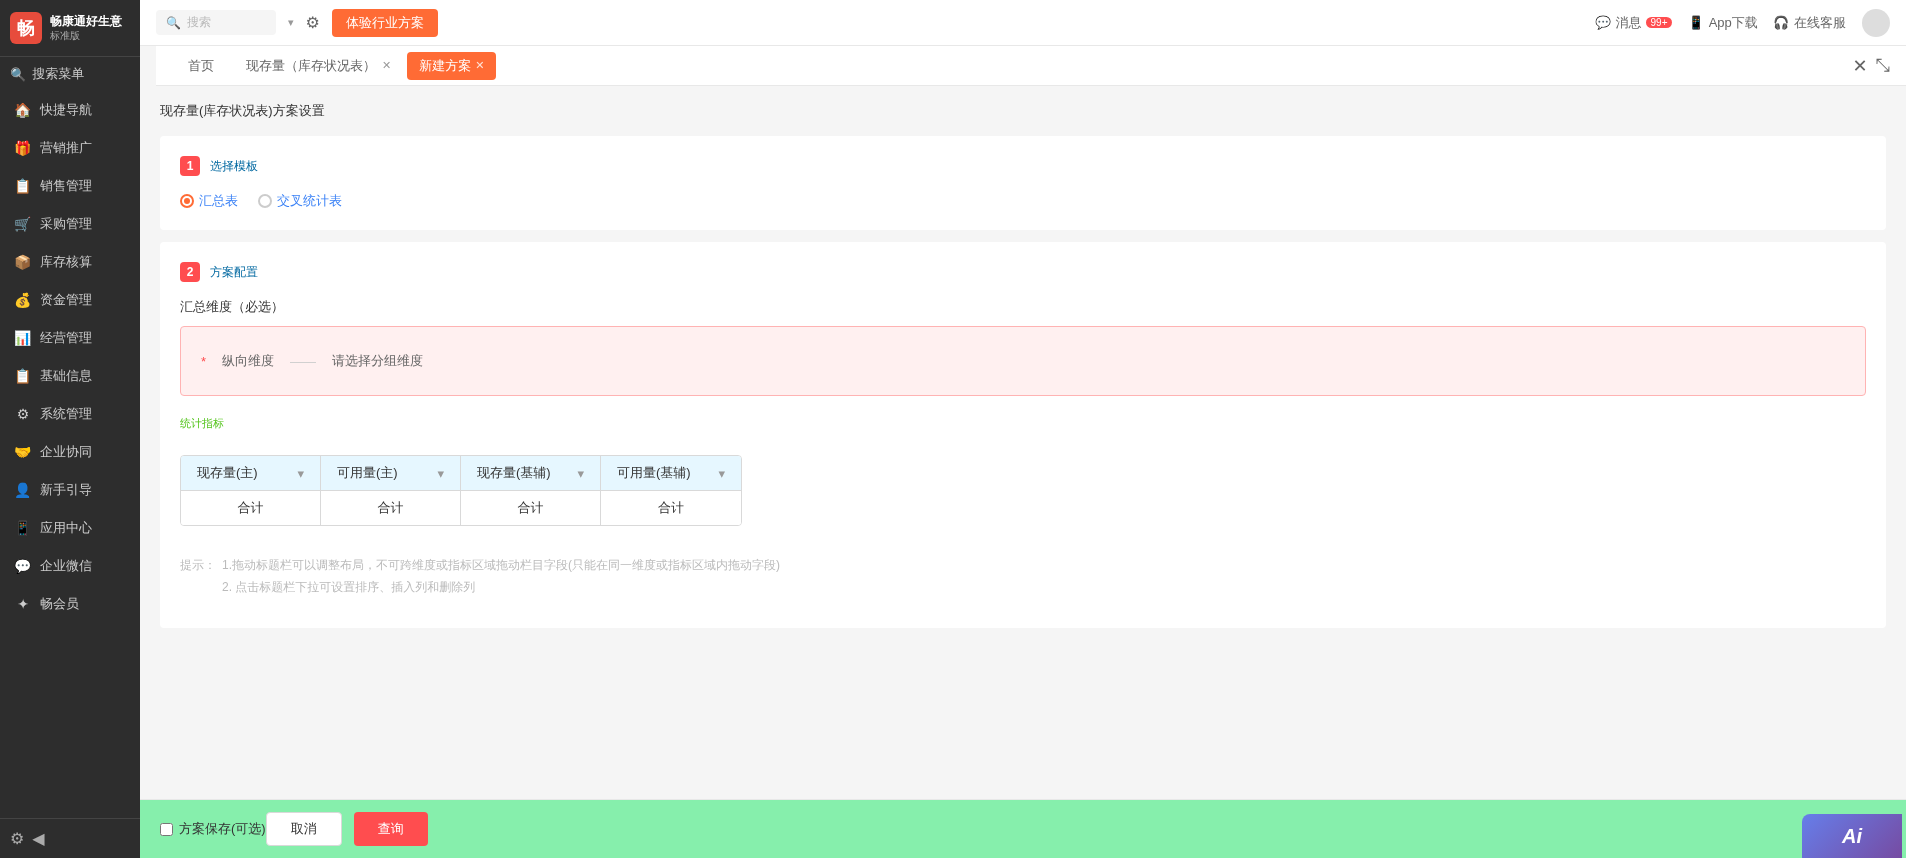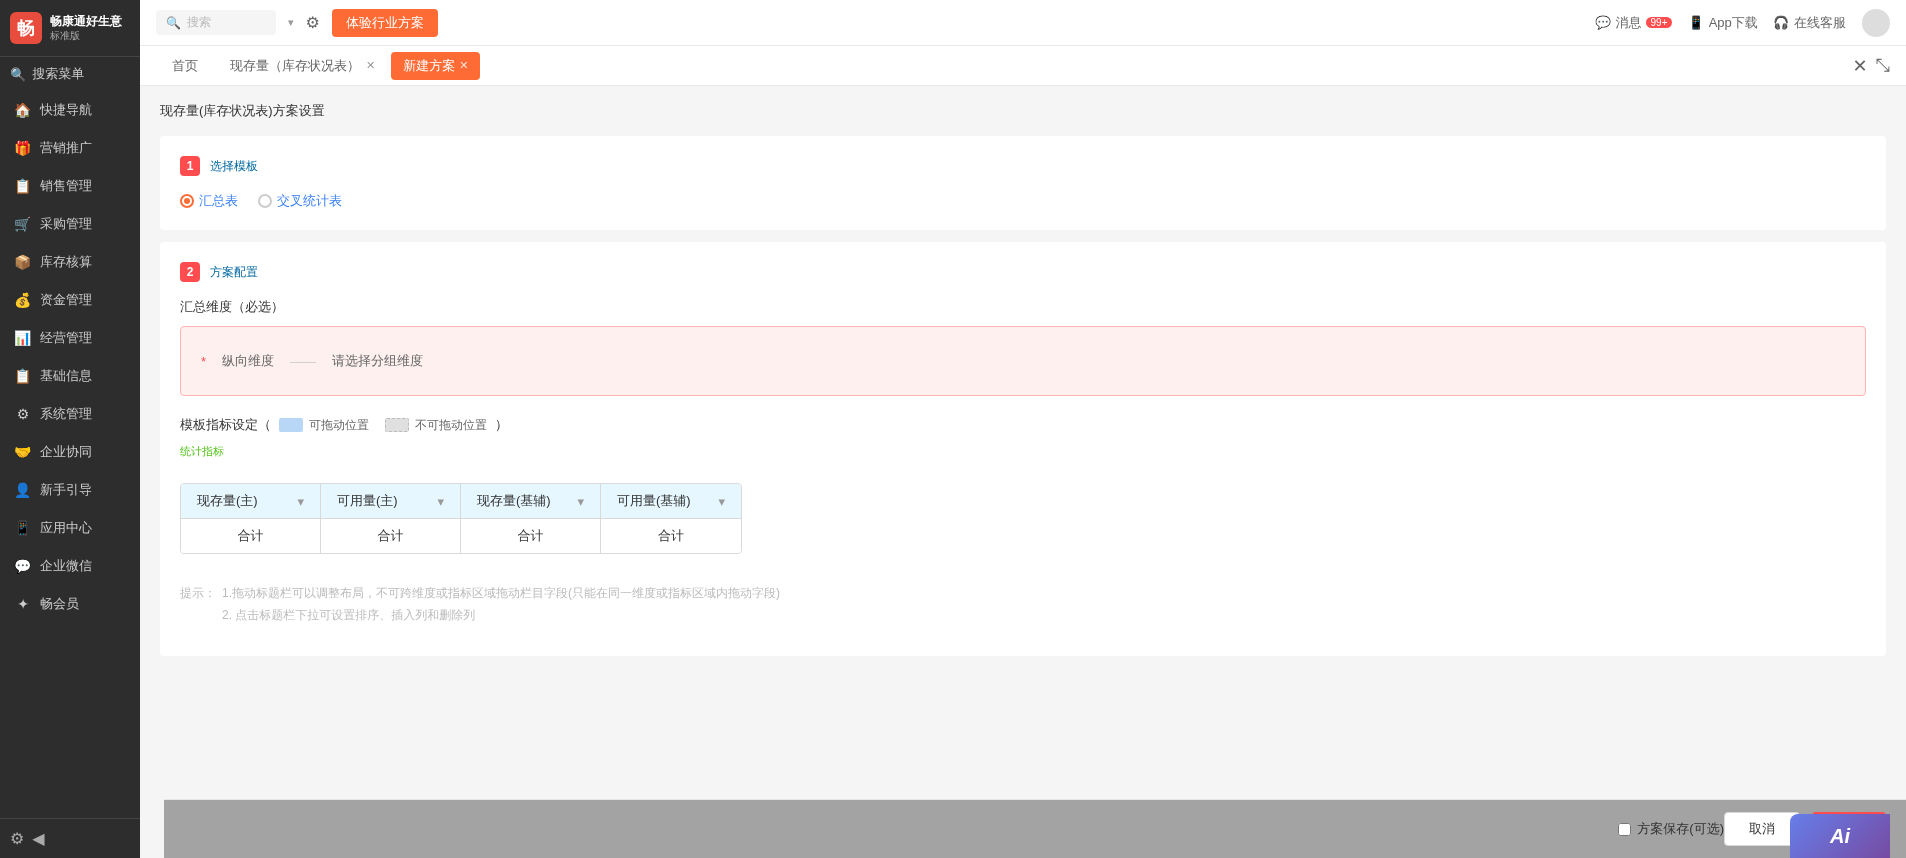--- a/index.html
+++ b/index.html
@@ -86,20 +86,21 @@
 
     
     .tabs {
       background: #fff;
       display: flex;
       align-items: center;
       padding: 0 16px;
       border-bottom: 1px solid #e8e8e8;
       flex-shrink: 0;
       height: 40px;
+      margin-left: 16px;
     }
     .tab {
       display: flex; align-items: center; gap: 6px;
       padding: 0 16px; height: 40px; cursor: pointer;
       font-size: 13px; color: #666; position: relative;
     }
     .tab-close { color: #999; font-size: 11px; cursor: pointer; }
     .tab-new {
       background: #ff6b35; color: #fff; border-radius: 4px;
       padding: 4px 12px; font-size: 13px; display: flex; align-items: center; gap: 4px;
@@ -212,28 +213,27 @@
       padding: 10px 0;
       font-size: 12px;
       color: #bbb;
       line-height: 1.8;
     }
     .tip-line { display: flex; align-items: flex-start; gap: 6px; }
     .tip-num { flex-shrink: 0; }
 
     
     .footer {
-      background: #a3a3a3;
+      background: #86efac;
       padding: 12px 20px;
       border-top: 1px solid #e8e8e8;
       display: flex;
       align-items: center;
-      justify-content: flex-end;
+      justify-content: flex-start;
       flex-shrink: 0;
-      margin-left: 24px;
     }
     .footer-save { display: flex; align-items: center; gap: 6px; font-size: 13px; color: #333; }
     .footer-save input[type="checkbox"] { cursor: pointer; }
     .footer-buttons { display: flex; gap: 12px; }
     .btn-cancel {
       background: #fff; border: 1px solid #d9d9d9; border-radius: 4px;
       padding: 7px 24px; font-size: 13px; color: #333; cursor: pointer;
     }
     .btn-query {
       background: #ff4d4f; border: none; border-radius: 4px;
@@ -241,21 +241,21 @@
     }
 
     
     .sidebar-nav::-webkit-scrollbar { width: 4px; }
     .sidebar-nav::-webkit-scrollbar-thumb { background: #555; border-radius: 2px; }
 
     
     .ai-badge {
       position: fixed;
       bottom: 0;
-      right: 16px;
+      right: 4px;
       width: 100px;
       height: 44px;
       background: linear-gradient(135deg, #667eea 0%, #764ba2 100%);
       display: flex;
       align-items: center;
       justify-content: center;
       color: #fff;
       font-size: 20px;
       font-style: italic;
       font-weight: bold;
@@ -420,34 +420,20 @@
       </div>
 
       <div class="dimension-box">
         <span class="req">*</span>
         <span>纵向维度</span>
         <span class="dimension-dash">——</span>
         <span>请选择分组维度</span>
       </div>
 
       <div class="indicator-settings">
-        <div class="indicator-settings-label">
-          <span>模板指标设定（</span>
-          <div class="indicator-legend">
-            <div class="legend-item">
-              <div class="legend-box draggable"></div>
-              <span>可拖动位置</span>
-            </div>
-            <div class="legend-item">
-              <div class="legend-box non-draggable"></div>
-              <span>不可拖动位置</span>
-            </div>
-          </div>
-          <span>）</span>
-        </div>
 
         <div class="stats-title">统计指标</div>
 
         <div class="stats-table">
           
           <div class="stats-table-row stats-table-header">
             <div class="stats-table-cell">
               <span class="cell-label">现存量(主)</span>
               <span class="cell-dropdown">▾</span>
             </div>

